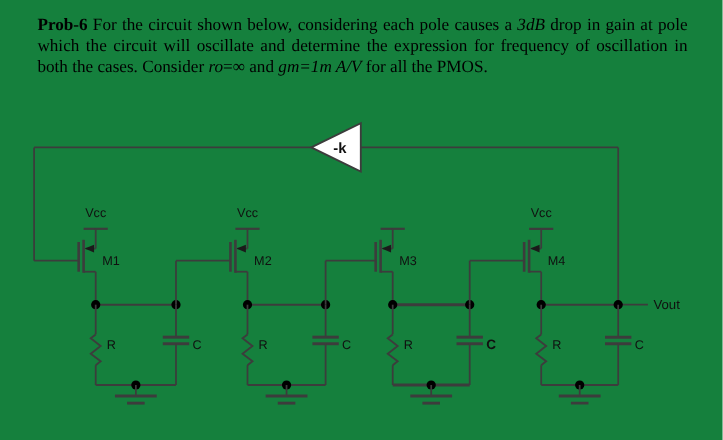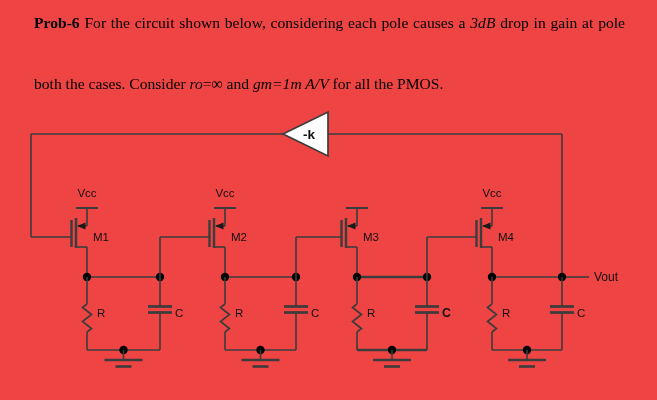--- a/index.html
+++ b/index.html
@@ -1,50 +1,51 @@
 <!DOCTYPE html>
 <html><head>
 <meta charset="utf-8">
 <style>
   html,body{margin:0;padding:0;background:#ffffff;}
   .screen{
     position:relative;
     width:657px;height:400px;
-    background:#ef4444;
+    background:#15803d;
     overflow:hidden;
     font-family:"Liberation Sans",sans-serif;
   }
   .problem{
     position:absolute;
     left:34px;top:13px;width:591px;
     font-family:"Liberation Serif",serif;
     font-size:15.6px;
     line-height:19px;
     color:#000;
   }
   .pline{text-align:justify;text-align-last:justify;white-space:normal;}
-  .pline.last{text-align-last:left;margin-top:42px;}
+  .pline.last{text-align-last:left;}
   .problem .b{font-weight:bold;}
   .problem .i{font-style:italic;}
   #circuit-svg{position:absolute;left:0;top:0;}
   #circuit-svg text{
     font-family:"Liberation Sans",sans-serif;
     font-size:11.5px;
     fill:#101010;
   }
   #circuit-svg text.amp{font-size:13.5px;font-weight:600;}
   #circuit-svg text.vout{font-size:12px;}
   #circuit-svg text.cbold{font-weight:bold;font-size:12.3px;}
 </style>
 </head>
 <body>
 
 <div class="screen">
   <div class="problem" id="problem-block">
       <div class="pline"><span class="b ">Prob-6</span><span class=""> For the circuit shown below, considering each pole causes a </span><span class="i">3dB</span><span class=""> drop in gain at pole</span></div>
+      <div class="pline"><span class="">which the circuit will oscillate and determine the expression for frequency of oscillation in</span></div>
       <div class="pline last"><span class="">both the cases. Consider </span><span class="i">ro</span><span class="">=∞ and </span><span class="i">gm=1m A/V</span><span class=""> for all the PMOS.</span></div>
     </div>
   <svg id="circuit-svg" width="657" height="400" viewBox="0 0 657 400">
       <g>
         <line x1="31" y1="134" x2="283" y2="134" stroke="#3c3c3c" stroke-width="1.6"></line>
         <line x1="31" y1="134" x2="31" y2="237" stroke="#3c3c3c" stroke-width="1.6"></line>
         <line x1="328" y1="134" x2="562" y2="134" stroke="#3c3c3c" stroke-width="1.6"></line>
         <line x1="562" y1="134" x2="562" y2="277" stroke="#3c3c3c" stroke-width="1.6"></line>
         <polygon points="283,134 328,112 328,156" fill="#ffffff" stroke="#3c3c3c" stroke-width="1.7"></polygon>
         <text x="309" y="139" text-anchor="middle" class="amp">-k</text>

